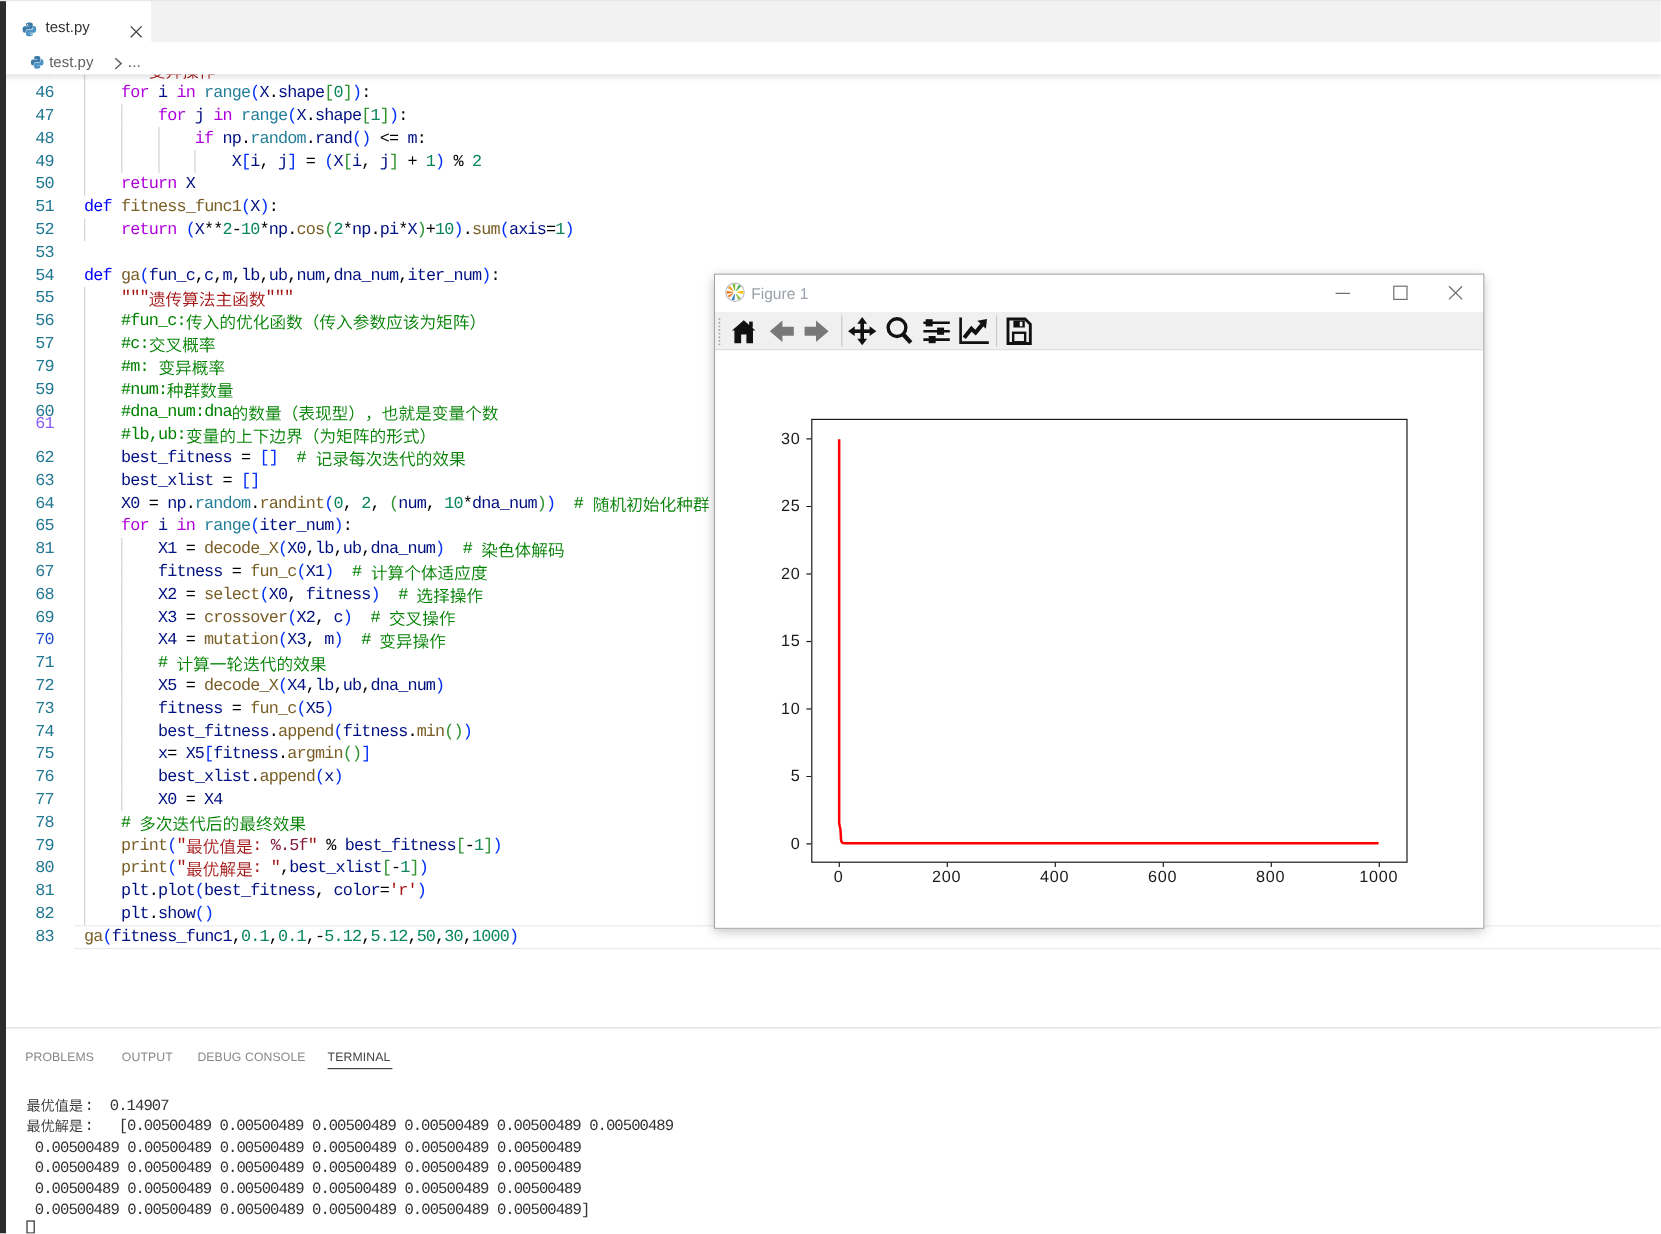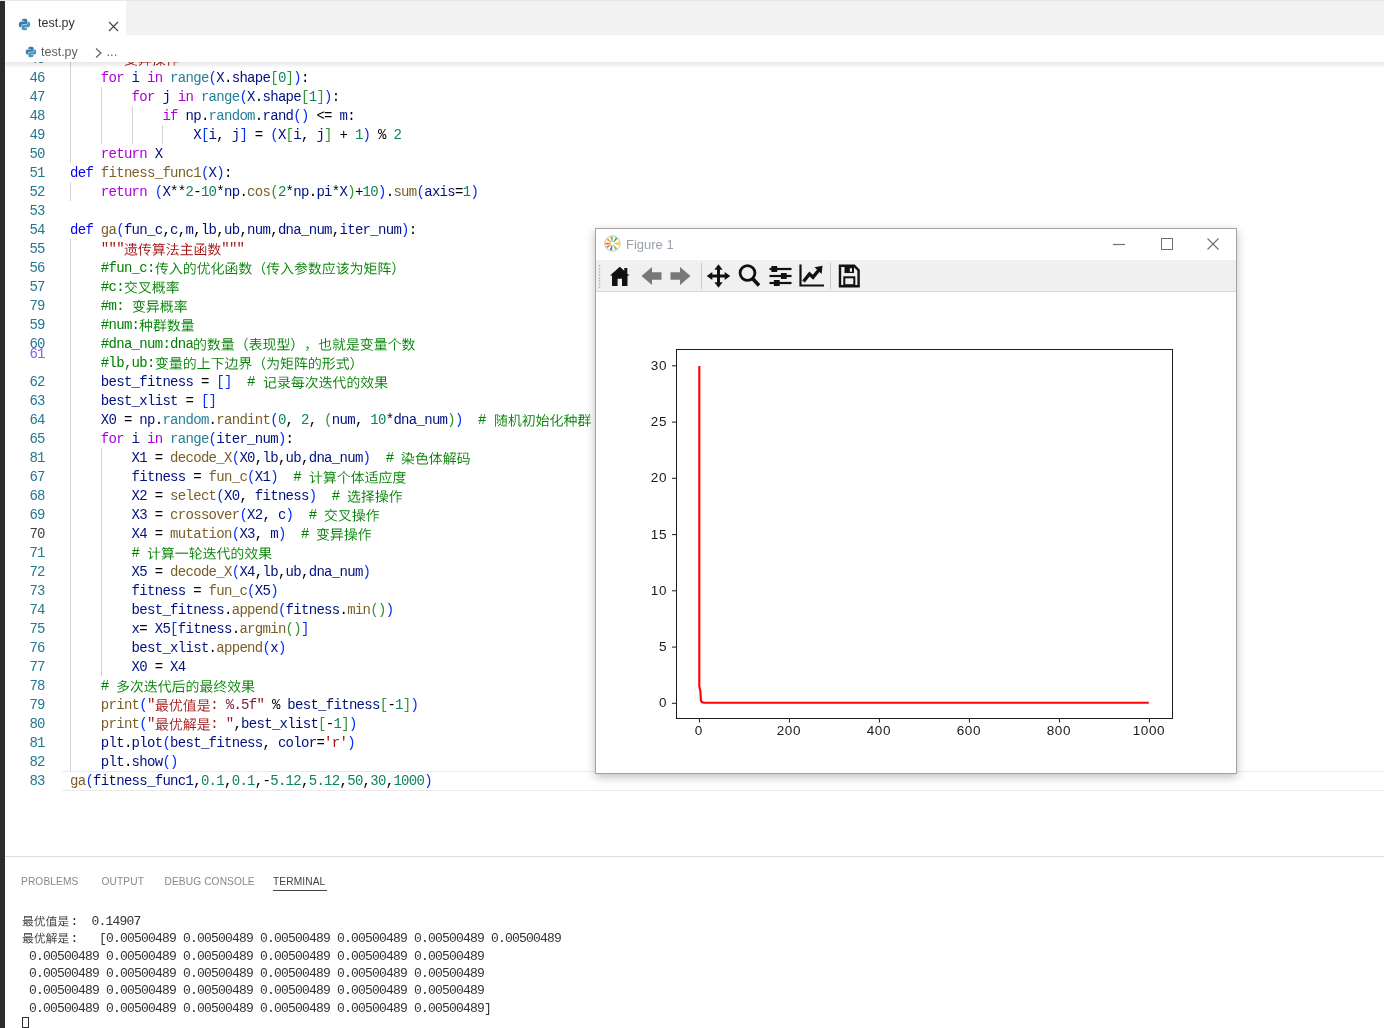--- a/index.html
+++ b/index.html
@@ -198,21 +198,21 @@
         <span style="left:29.4px;top:335.4px;color:#237893;width:15.4px;text-align:right">60</span>
         <span style="left:29.4px;top:345px;color:#8b5cf6;width:15.4px;text-align:left">61</span>
         <span style="left:29.4px;top:373.4px;color:#237893;width:15.4px;text-align:right">62</span>
         <span style="left:29.4px;top:392.4px;color:#237893;width:15.4px;text-align:center">63</span>
         <span style="left:29.4px;top:411.4px;color:#237893;width:15.4px;text-align:center">64</span>
         <span style="left:29.4px;top:430.4px;color:#237893;width:15.4px;text-align:right">65</span>
         <span style="left:29.4px;top:449.4px;color:#237893;width:15.4px;text-align:right">81</span>
         <span style="left:29.4px;top:468.4px;color:#237893;width:15.4px;text-align:right">67</span>
         <span style="left:29.4px;top:487.4px;color:#237893;width:15.4px;text-align:right">68</span>
         <span style="left:29.4px;top:506.4px;color:#237893;width:15.4px;text-align:right">69</span>
-        <span style="left:29.4px;top:525.4px;color:#404040;width:15.4px;text-align:right">70</span>
+        <span style="left:29.4px;top:525.4px;color:#1d4ed8;width:15.4px;text-align:right">70</span>
         <span style="left:29.4px;top:544.4px;color:#237893;width:15.4px;text-align:right">71</span>
         <span style="left:29.4px;top:563.4px;color:#237893;width:15.4px;text-align:right">72</span>
         <span style="left:29.4px;top:582.4px;color:#237893;width:15.4px;text-align:right">73</span>
         <span style="left:29.4px;top:601.4px;color:#237893;width:15.4px;text-align:right">74</span>
         <span style="left:29.4px;top:620.4px;color:#237893;width:15.4px;text-align:right">75</span>
         <span style="left:29.4px;top:639.4px;color:#237893;width:15.4px;text-align:right">76</span>
         <span style="left:29.4px;top:658.4px;color:#237893;width:15.4px;text-align:right">77</span>
         <span style="left:29.4px;top:677.4px;color:#237893;width:15.4px;text-align:right">78</span>
         <span style="left:29.4px;top:696.4px;color:#237893;width:15.4px;text-align:right">79</span>
         <span style="left:29.4px;top:715.4px;color:#237893;width:15.4px;text-align:right">80</span>

